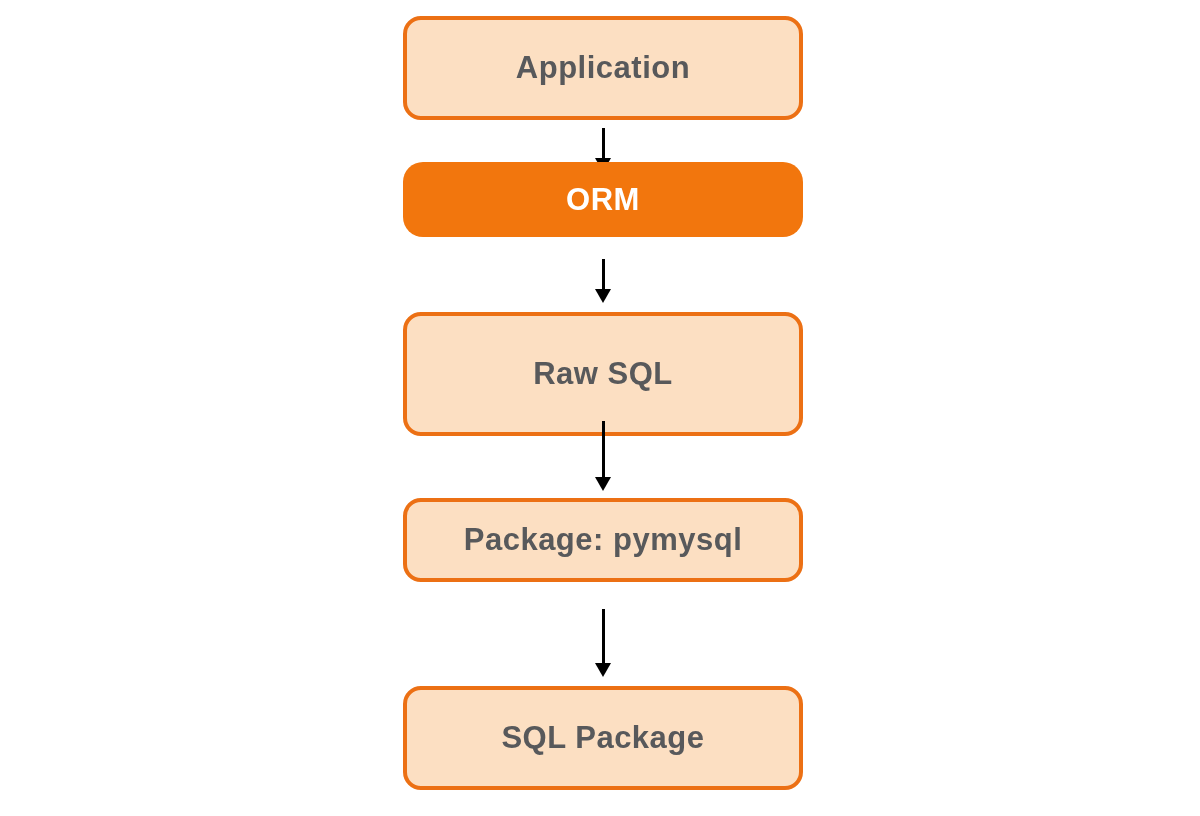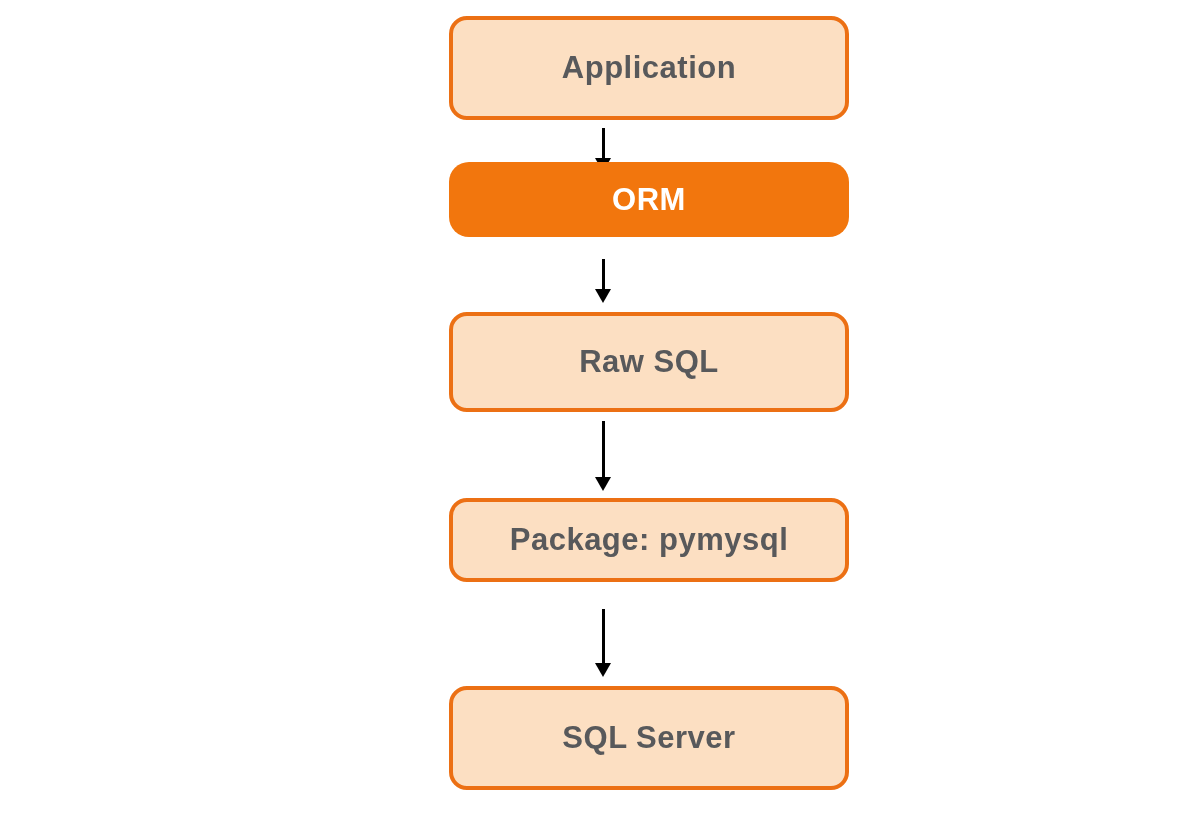--- a/index.html
+++ b/index.html
@@ -20,36 +20,35 @@
     left: 403px;
     width: 400px;
     box-sizing: border-box;
     display: flex;
     align-items: center;
     justify-content: center;
     border-radius: 18px;
     font-size: 31px;
     font-weight: bold;
     letter-spacing: 0.5px;
-    margin-left: 46px;
   }
   .flow-node.light {
     background: var(--light-fill, #FCDFC2);
     border: 4px solid var(--border, #EC7014);
     color: var(--text, #58595B);
   }
   .flow-node.solid {
     background: var(--solid-fill, #F2760D);
     border: none;
     color: var(--solid-text, #FFFFFF);
     border-radius: 20px;
   }
   .node-application { top: 16px;  height: 104px; }
   .node-orm         { top: 162px; height: 75px;  }
-  .node-rawsql      { top: 312px; height: 100px; }
+  .node-rawsql      { top: 312px; height: 124px; }
   .node-package     { top: 498px; height: 84px; }
   .node-sqlserver   { top: 686px; height: 104px; }
 
   .arrow {
     position: absolute;
     left: 595px; 
     width: 16px;
     display: flex;
     flex-direction: column;
     align-items: center;
@@ -106,16 +105,16 @@
   <div class="flow-node light node-package">
     <span>Package: pymysql</span>
   </div>
 
   <div class="arrow arrow-4">
     <div class="stem"></div>
     <div class="head"></div>
   </div>
 
   <div class="flow-node light node-sqlserver">
-    <span>SQL Server</span>
+    <span>SQL Package</span>
   </div>
 
 </div>
 
 </body></html>

